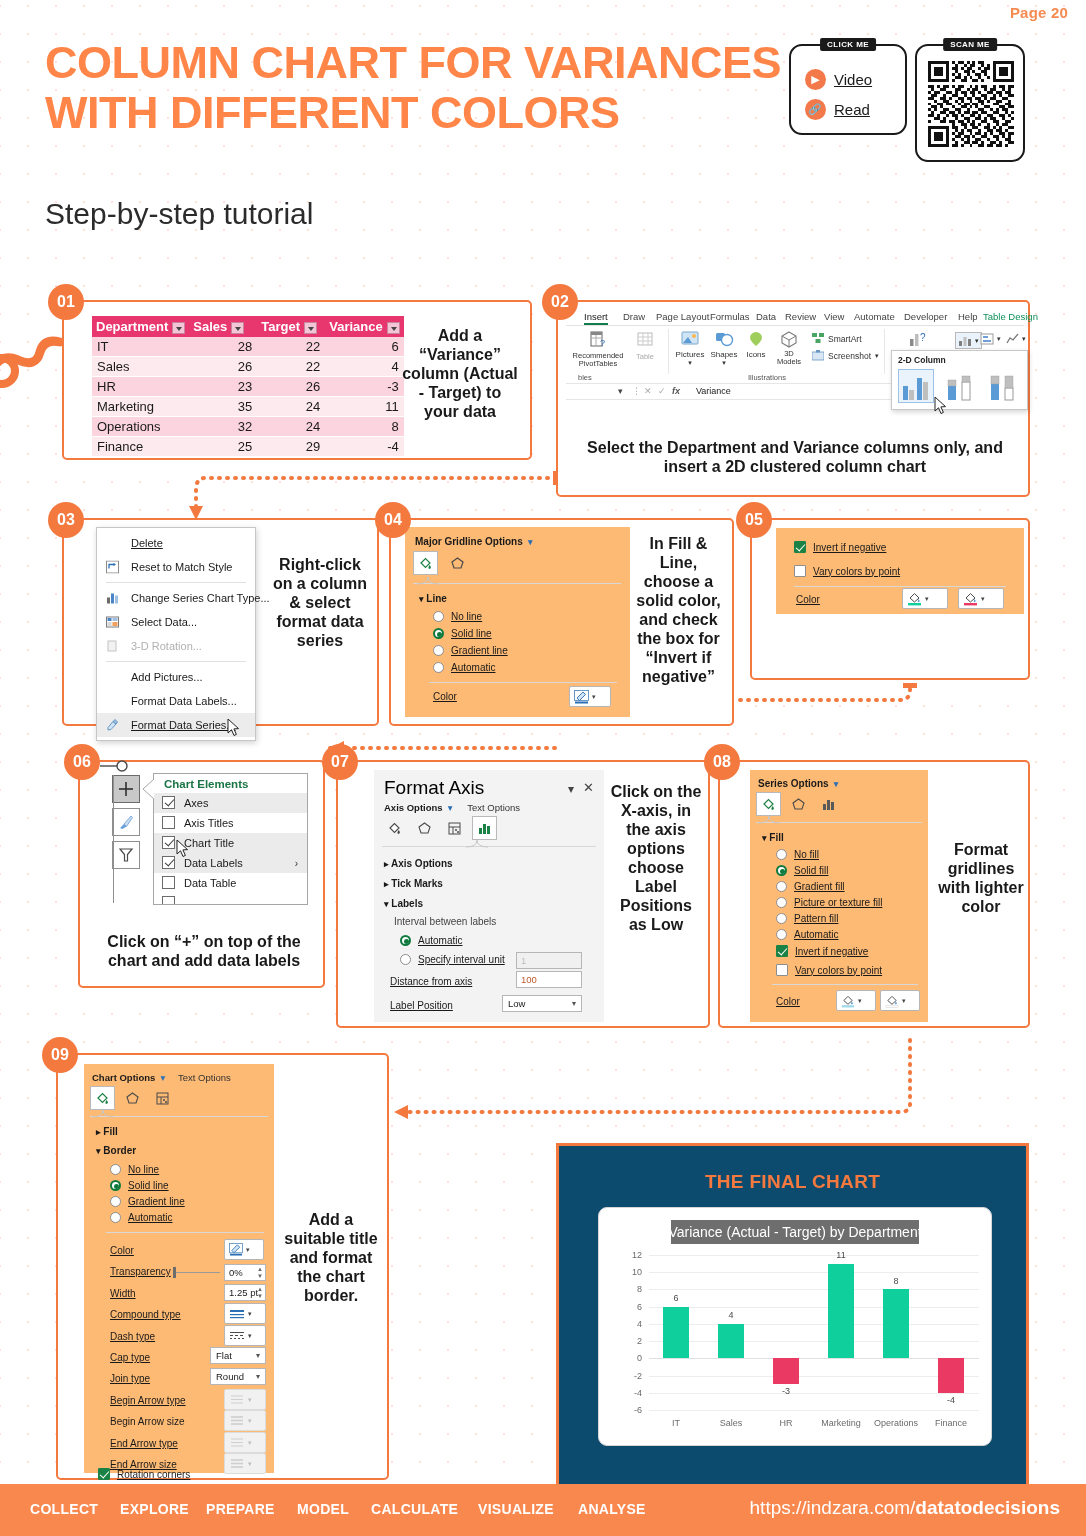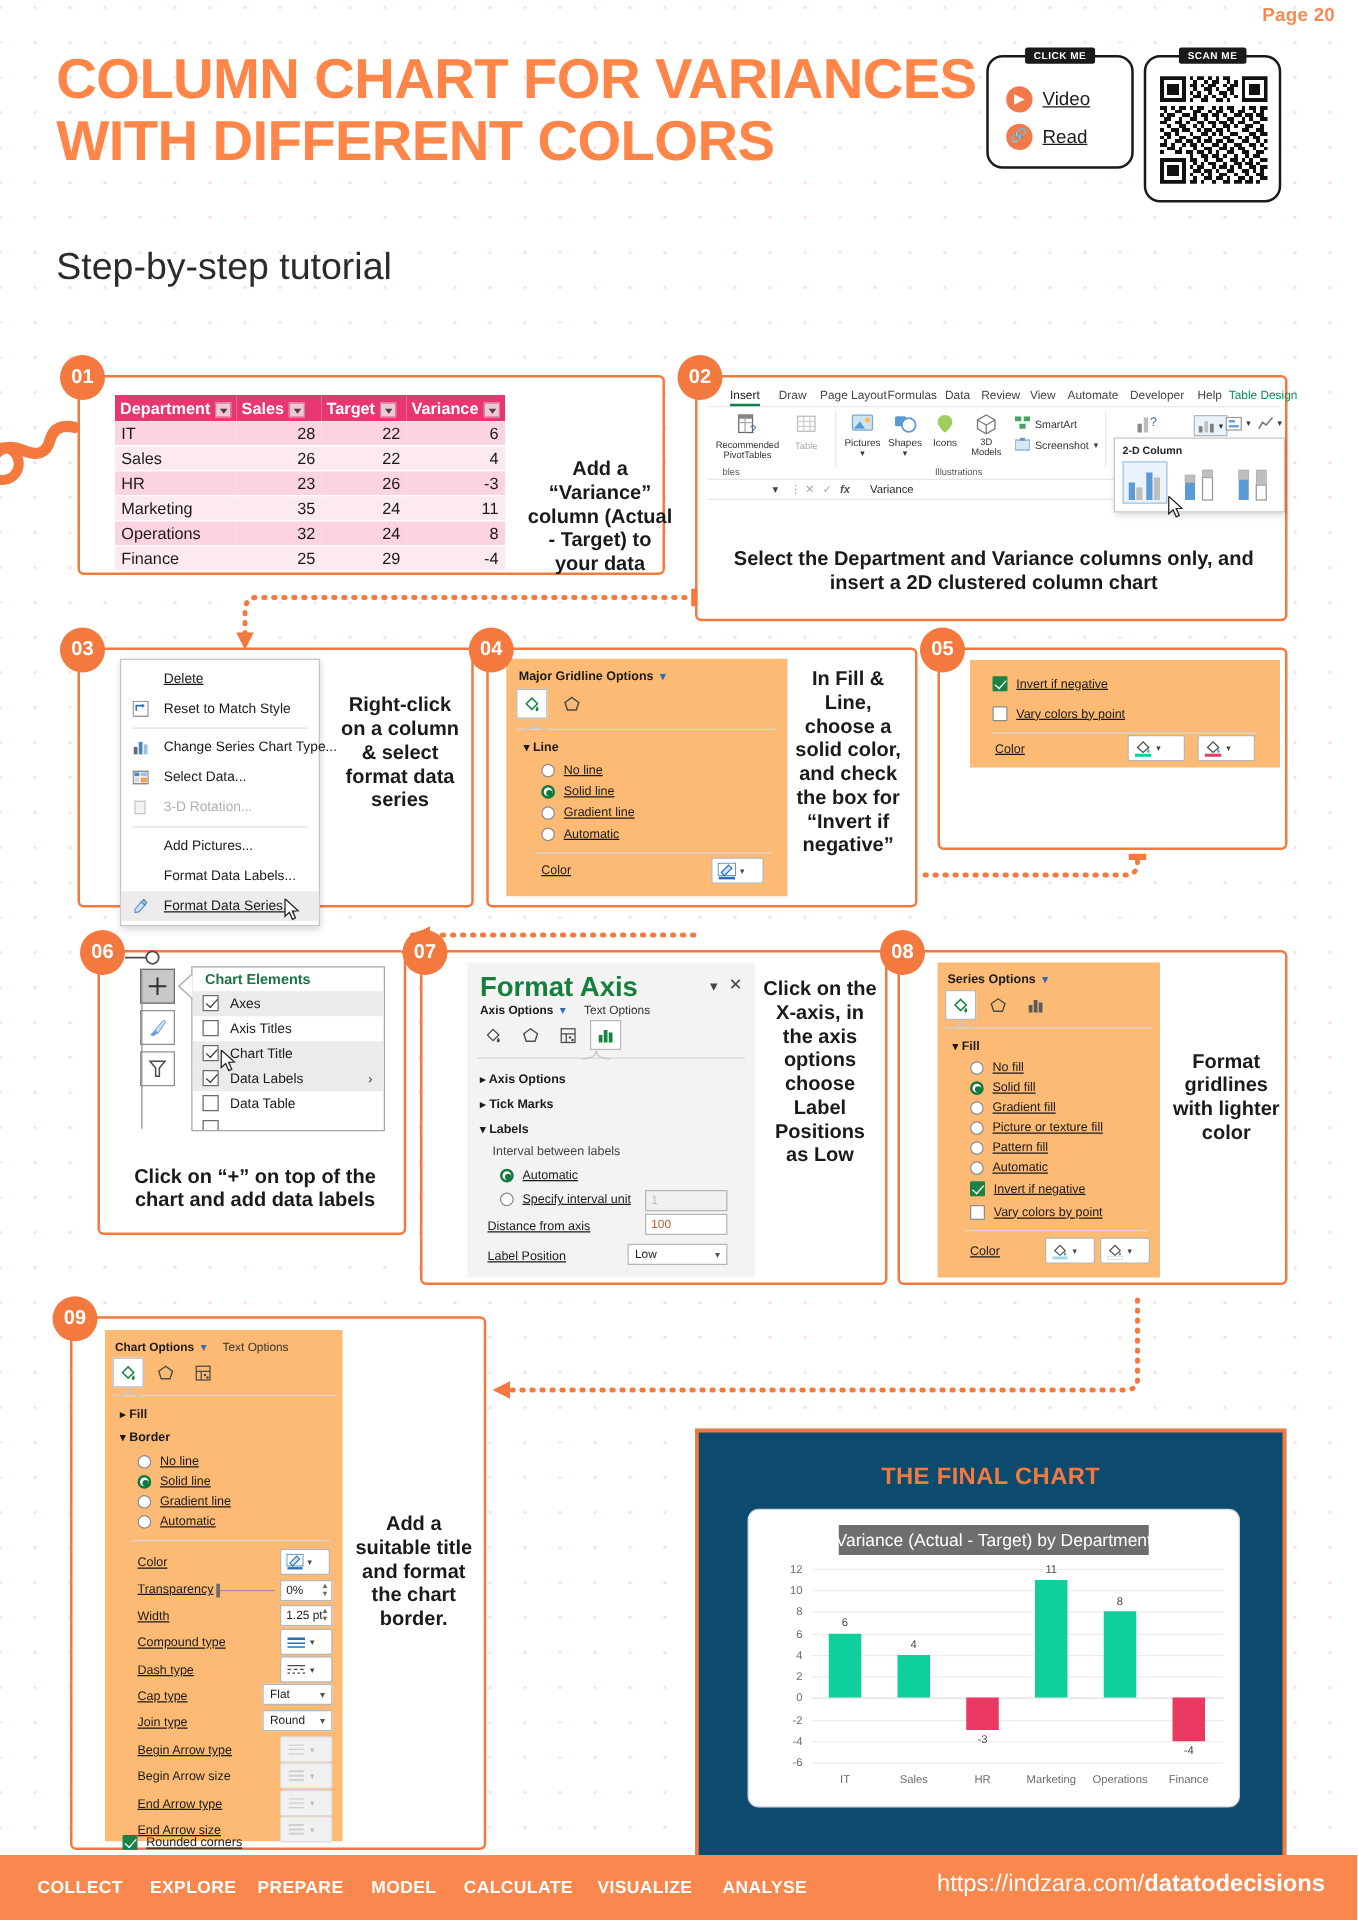--- a/index.html
+++ b/index.html
@@ -144,21 +144,21 @@
   .ctx-item.hl { background: #ececec; }
   .ctx-item.dis { color: #b0b0b0; }
   .ctx-item .cic { position: absolute; left: 9px; top: 50%; transform: translateY(-50%); }
   .ctx-sep { height: 1px; background: #e0e0e0; margin: 3px 9px; }
   .ul { text-decoration: underline; }
 
   
   .pane { position: absolute; background: #fdba74; font-size: 10px; color: #1a1a1a; }
   .pane-white { background: #fff; }
   .pane-hd { font-size: 10px; font-weight: 700; color: #1a1a1a; }
-  .pane-title { font-size: 22px; color: #15803d; font-weight: 700; }
+  .pane-title { font-size: 19px; color: #000000; font-weight: 400; }
   .tabrow { font-size: 9.5px; }
   .icon-tabs { position: relative; height: 30px; }
   .itab {
     position: absolute; width: 25px; height: 24px; display: flex;
     align-items: center; justify-content: center; border: 1px solid transparent;
     background: transparent;
   }
   .itab.sel { border-color: #b9b9b9; background: #fff; }
   .pane-div { position: absolute; height: 1px; background: #d8d8d8; }
   .sect { position: absolute; font-size: 10px; font-weight: 700; color: #1a1a1a; }
@@ -405,21 +405,21 @@
             <td class="num">8</td>
           </tr>
         <tr class="even">
             <td>Finance</td>
             <td class="num">25</td>
             <td class="num">29</td>
             <td class="num">-4</td>
           </tr>
       </tbody>
     </table>
-    <div class="caption" style="left:356px; top:24px; width:120px;margin-top:40px;">Add a “Variance” column (Actual - Target) to your data</div>
+    <div class="caption" style="left:336px; top:24px; width:120px;">Add a “Variance” column (Actual - Target) to your data</div>
   </div>
 
   <div class="card" style="left:556px; top:300px; width:474px; height:197px;">
     <div class="badge">02</div>
     <div class="ribbon" style="left:8px; top:7px; width:458px;">
       <div class="rb-tabs">
         <span class="rb-tab active" style="left:18px;">Insert</span>
         <span class="rb-tab" style="left:57px;">Draw</span>
         <span class="rb-tab" style="left:90px;">Page Layout</span>
         <span class="rb-tab" style="left:144px;">Formulas</span>
@@ -1124,21 +1124,21 @@
               <line x1="2" y1="2" x2="14" y2="2"></line>
               <line x1="2" y1="5.5" x2="14" y2="5.5"></line>
               <line x1="2" y1="9" x2="14" y2="9"></line>
             </g>
         </svg>
         <span class="caret" style="color:#bdbdbd;">▾</span>
       </div>
 
       <div class="chk-row" style="left:14px; top:404px;">
         <span class="chk on"></span>
-        <span class="ul">Rounded corners</span>
+        <span class="ul">Rotation corners</span>
       </div>
     </div>
     <div class="caption" style="left:220px; top:155px; width:106px;">Add a suitable title and format the chart border.</div>
   </div>
 
   <div class="final-card">
     <div class="final-title">THE FINAL CHART</div>
     <div class="chart-frame">
       <div class="chart-title-band">Variance (Actual - Target) by Department</div>
       <div class="plot">

